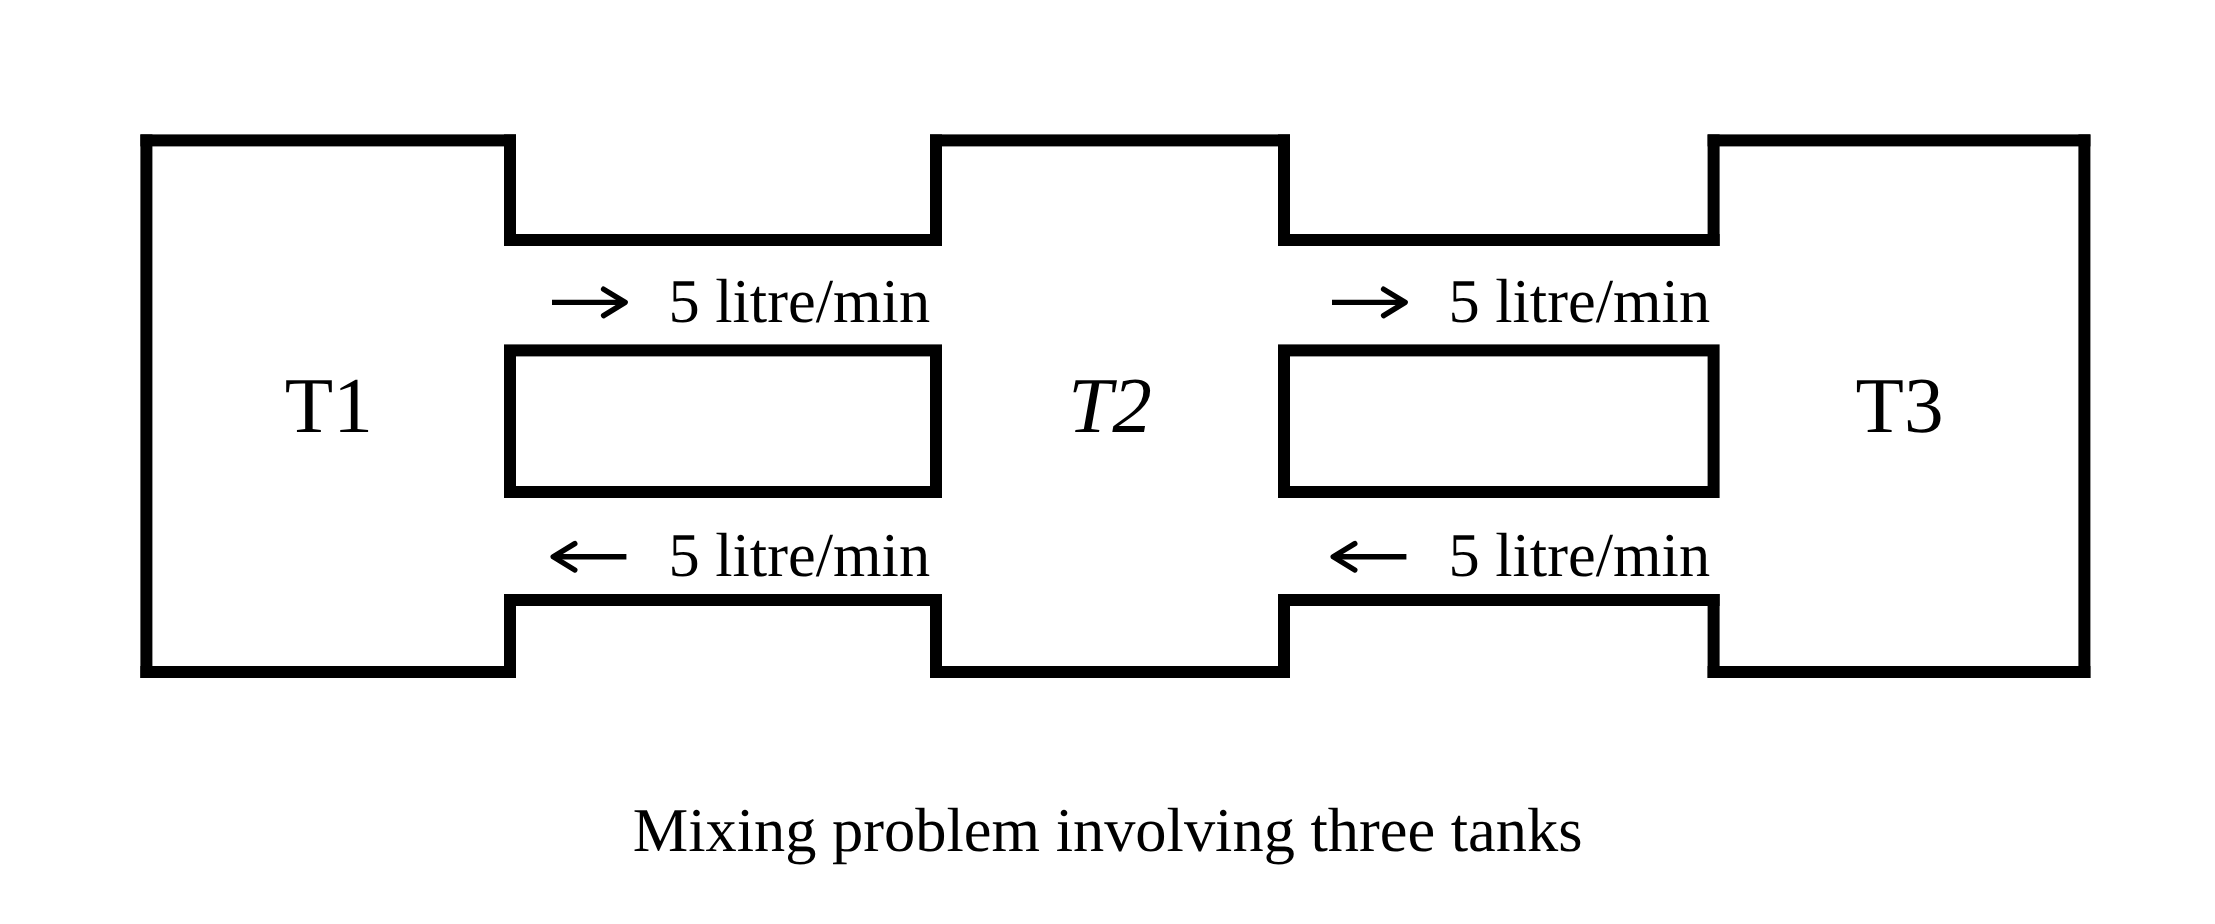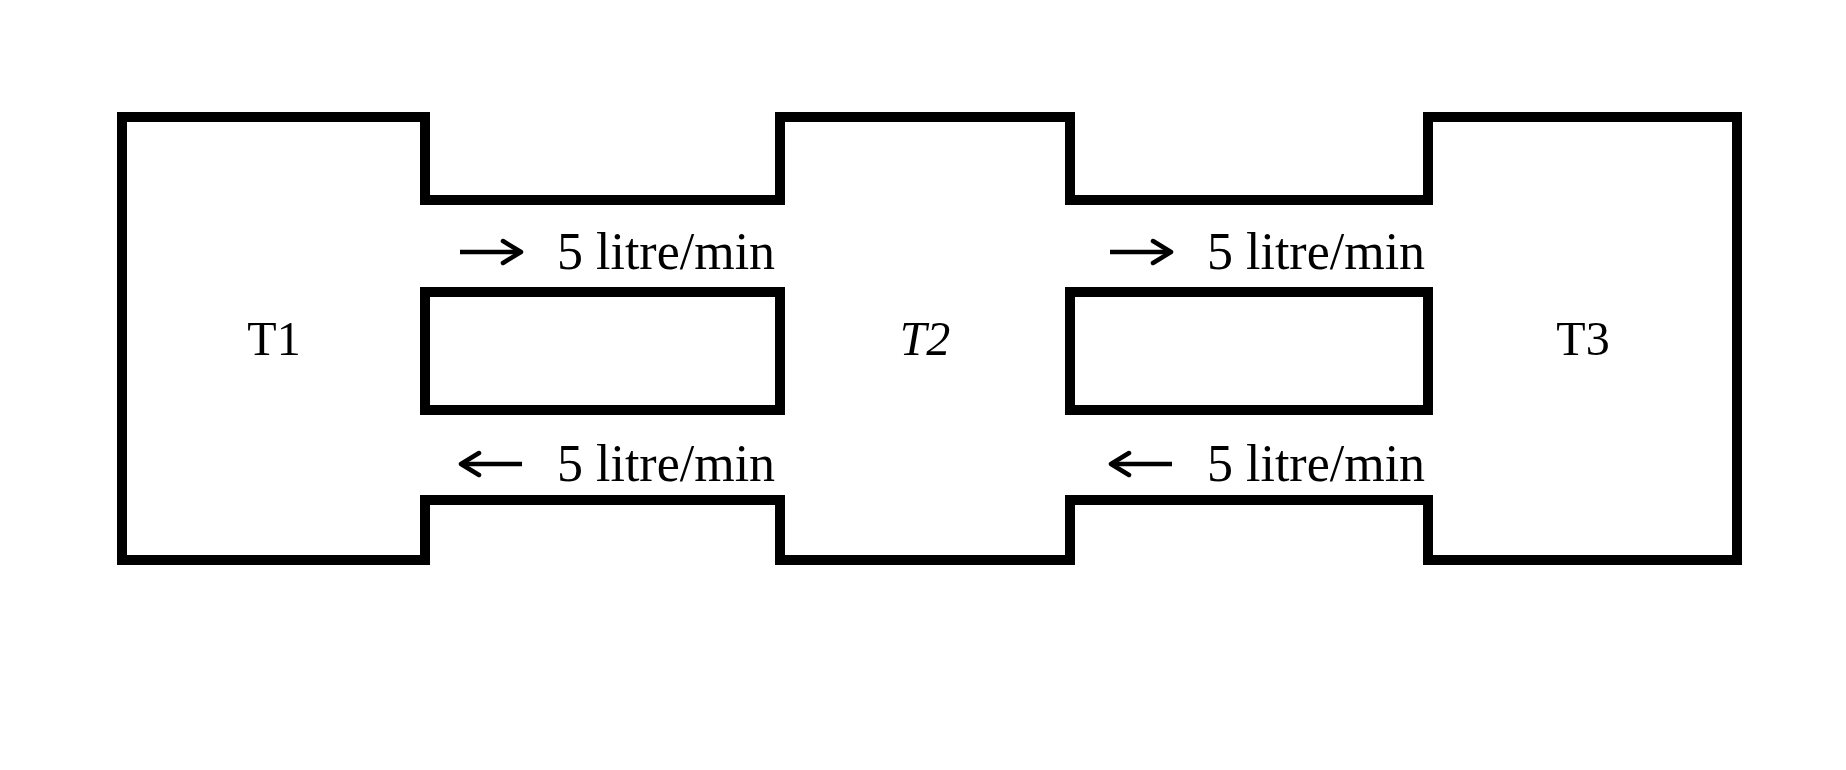--- a/index.html
+++ b/index.html
@@ -15,21 +15,21 @@
   .bar { position: absolute; background: #000000; }
   .baffle {
     position: absolute;
     box-sizing: border-box;
     border: 10px solid #000000;
     background: #ffffff;
   }
   .tank-label {
     position: absolute;
     transform: translate(-50%, -50%);
-    font-size: 48px;
+    font-size: 66px;
     line-height: 1;
     white-space: nowrap;
   }
   .flow {
     position: absolute;
     display: flex;
     align-items: center;
     gap: 33px;
     height: 48px;
   }
@@ -111,14 +111,15 @@
   </div>
 
   <div class="flow" style="left:1108px; top:440px;">
     <svg class="arrow" width="66" height="30" viewBox="0 0 66 30">
       <path d="M5 15 H64" stroke="#000" stroke-width="4.5" fill="none"></path>
       <path d="M21 4 L3 15 L21 26" stroke="#000" stroke-width="4.5" fill="none" stroke-linecap="round" stroke-linejoin="round"></path>
     </svg>
     <span class="rate">5 litre/min</span>
   </div>
 
+  <div class="caption">Mixing problem involving three tanks</div>
 
 </div>
 
 </body></html>

